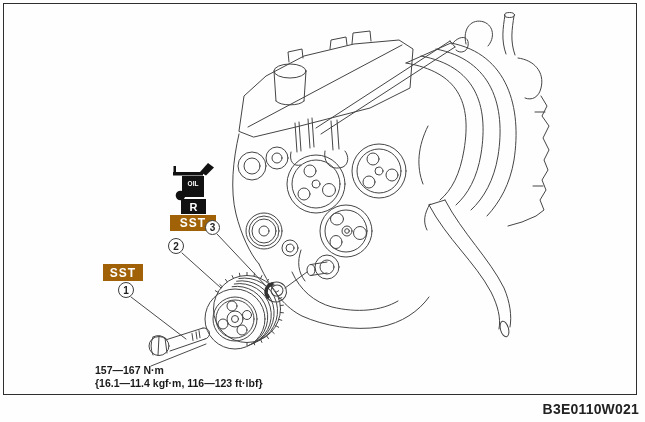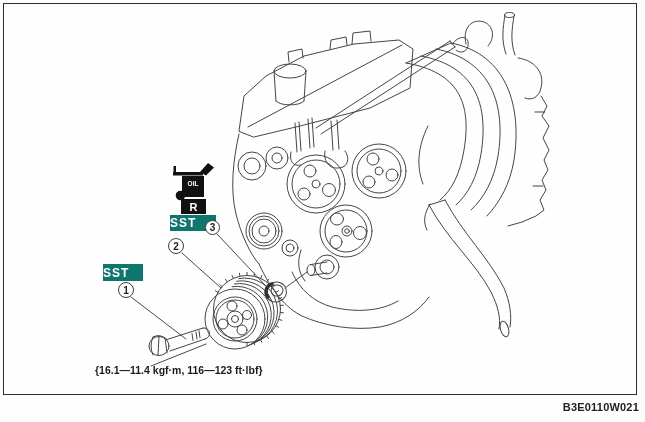--- a/index.html
+++ b/index.html
@@ -6,42 +6,42 @@
   .figure{
     position:relative;width:645px;height:422px;background:#fefefe;
     font-family:"Liberation Sans", sans-serif;overflow:hidden;
   }
   .frame{
     position:absolute;left:3px;top:3px;width:634px;height:392px;
     border:1.5px solid #2f2f2f;box-sizing:border-box;background:transparent;
   }
   svg.art{position:absolute;left:0;top:0;}
   .sst{
-    position:absolute;background:#0f766e;color:#fff;display:flex;
-    align-items:center;justify-content:flex-start;font-weight:bold;
+    position:absolute;background:#a16207;color:#fff;display:flex;
+    align-items:center;justify-content:center;font-weight:bold;
     letter-spacing:1px;font-size:12px;
   }
   .rbox{
     position:absolute;left:181px;top:199px;width:25px;height:15px;
     background:#111;color:#fff;display:flex;align-items:center;
     justify-content:center;font-weight:bold;font-size:11px;
   }
   .callout{
     position:absolute;width:16px;height:16px;border:1.2px solid #3c3c3c;
     border-radius:50%;background:#fff;color:#222;font-weight:bold;
     font-size:10px;display:flex;align-items:center;justify-content:center;
     box-sizing:border-box;
   }
   .torque{
     position:absolute;left:95px;top:364px;color:#1a1a1a;font-weight:bold;
     font-size:10.5px;line-height:12.5px;white-space:nowrap;
   }
   .figcode{
     position:absolute;right:6px;top:401px;color:#222;font-weight:bold;
-    font-size:11px;letter-spacing:.2px;
+    font-size:14px;letter-spacing:.2px;
   }
 </style>
 </head>
 <body>
 
 <div class="figure">
   <div class="frame"></div>
 
   <svg class="art" width="645" height="422" viewBox="0 0 645 422">
     <g fill="none" stroke="#454545" stroke-width="1" stroke-linejoin="round" stroke-linecap="round">
@@ -220,17 +220,18 @@
 
   <div class="sst" style="left:103px;top:264px;width:40px;height:17px;">
     <span>SST</span>
   </div>
 
   <div class="callout" style="left:118px;top:282px;">1</div>
   <div class="callout" style="left:168px;top:238px;">2</div>
   <div class="callout" style="left:205px;top:220px;width:15px;height:15px;">3</div>
 
   <div class="torque">
+    <div>157—167 N·m</div>
     <div>{16.1—11.4 kgf·m, 116—123 ft·lbf}</div>
   </div>
 
   <div class="figcode">B3E0110W021</div>
 </div>
 
 </body></html>

